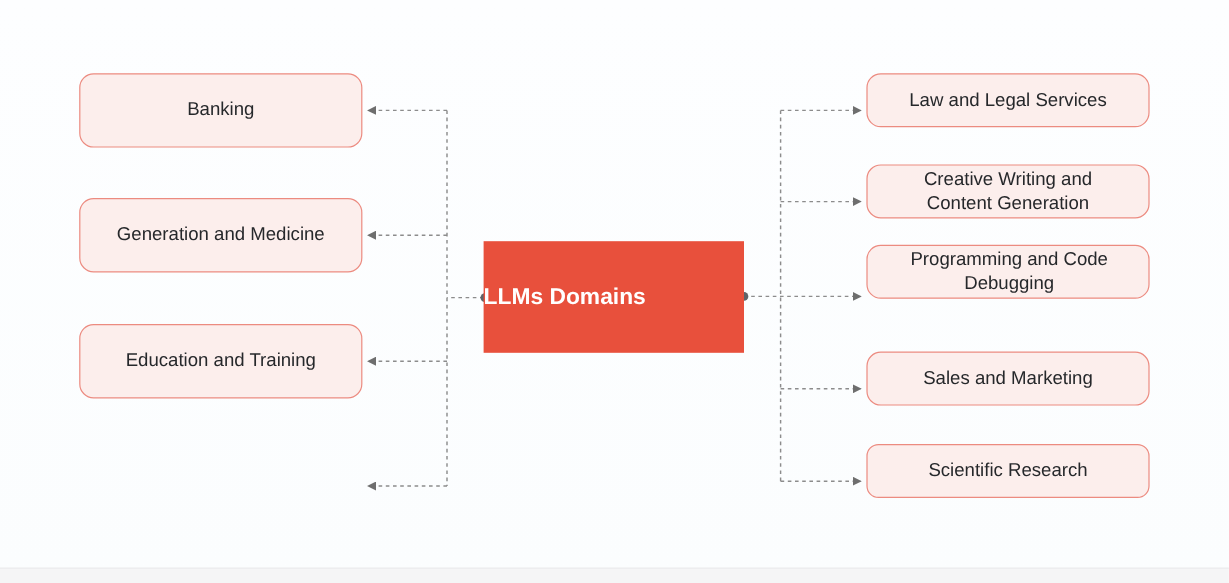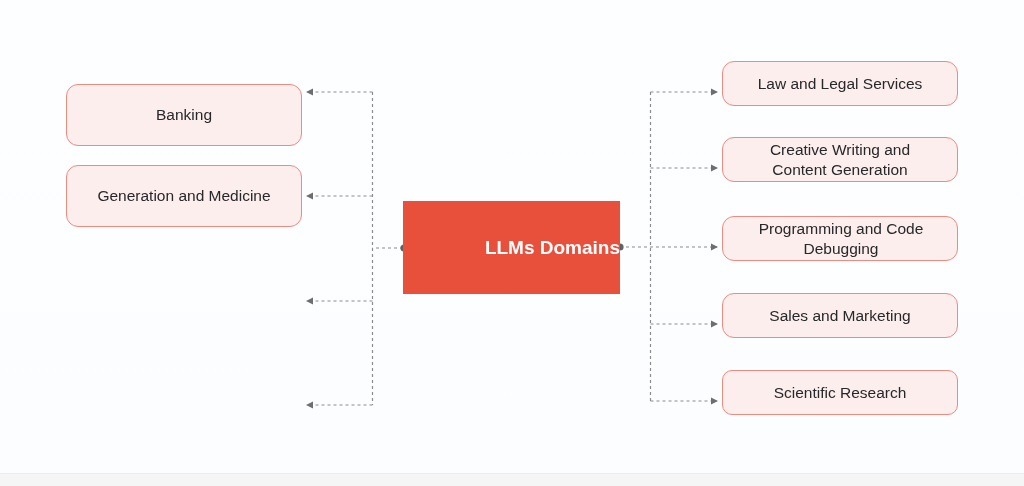--- a/index.html
+++ b/index.html
@@ -48,41 +48,41 @@
     align-items: center;
     justify-content: center;
     text-align: center;
     color: #26282b;
     font-size: 15.5px;
     line-height: 1.28;
     padding: 4px 22px;
   }
   .node-left   { left: 66px;  height: 62px; }
   .node-right  { left: 722px; height: 45px; }
-  #node-banking      { top: 61px; margin-top: 23px;  }
+  #node-banking      { top: 61px;  }
   #node-healthcare   { top: 165px; }
   #node-education    { top: 270px; }
   #node-media        { top: 374px; }
   #node-law          { top: 61px;  }
   #node-creative     { top: 137px; }
-  #node-programming  { top: 216px; padding-left: 24px; }
+  #node-programming  { top: 204px; padding-left: 24px; }
   #node-sales        { top: 293px; }
   #node-scientific   { top: 370px; border-radius: 10px; }
   .center-node {
     position: absolute;
     left: 403px;
     top: 201px;
     width: 217px;
     height: 93px;
     box-sizing: border-box;
     background: #e8503c;
     color: #ffffff;
     display: flex;
     flex-direction: column;
-    align-items: flex-end;
+    align-items: flex-start;
     justify-content: center;
     text-align: center;
     font-size: 19px;
     font-weight: bold;
     line-height: 27px;
   }
 </style>
 </head>
 <body>
 
@@ -118,20 +118,23 @@
     <circle cx="404" cy="248" r="3.6" fill="#5f6368"></circle>
     <circle cx="620" cy="247" r="3.6" fill="#5f6368"></circle>
   </svg>
 
   <div class="node node-left" id="node-banking">
     <span>Banking</span>
   </div>
   <div class="node node-left" id="node-healthcare">
     <span>Generation and Medicine</span>
   </div>
+  <div class="node node-left" id="node-education">
+    <span>Education and Training</span>
+  </div>
 
   <div class="center-node">
     <span>LLMs Domains</span>
   </div>
 
   <div class="node node-right" id="node-law">
     <span>Law and Legal Services</span>
   </div>
   <div class="node node-right" id="node-creative">
     <span>Creative Writing and Content Generation</span>

